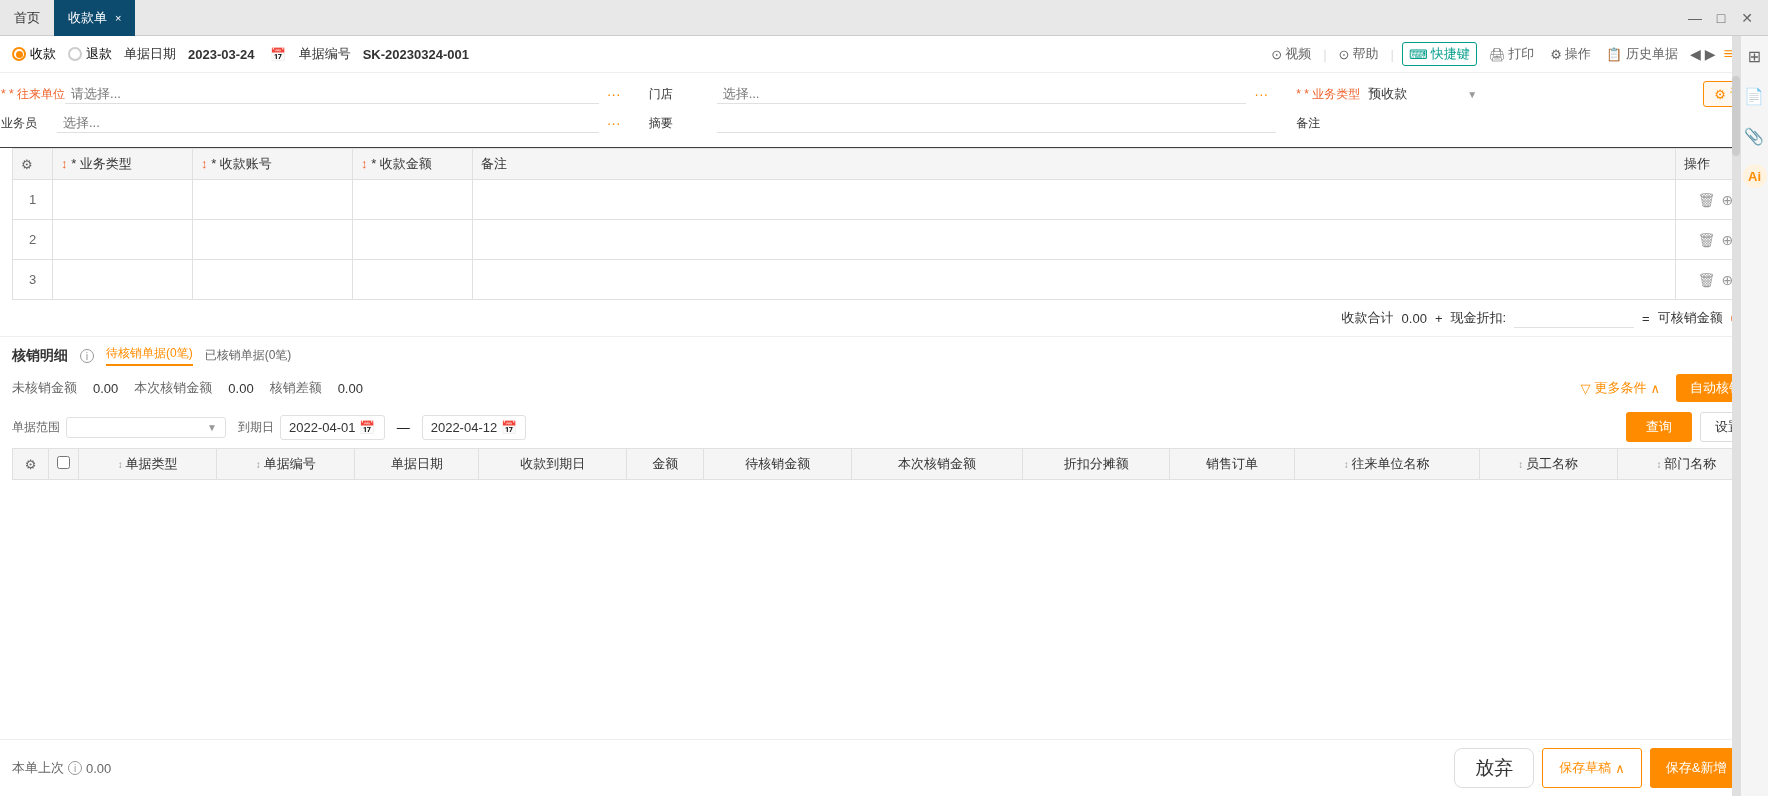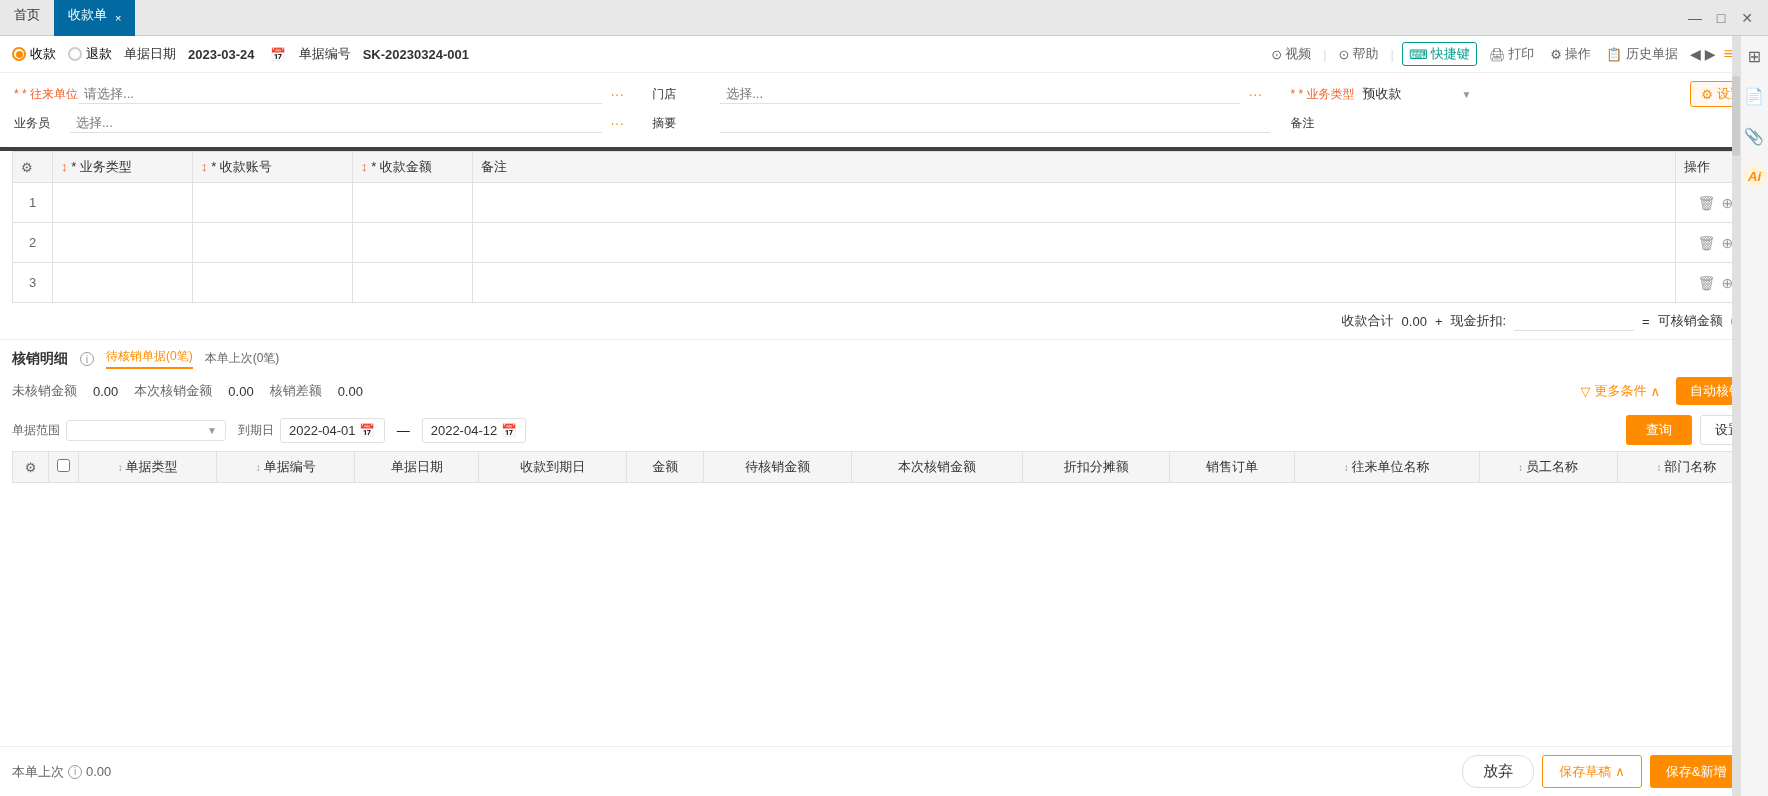--- a/index.html
+++ b/index.html
@@ -1,21 +1,21 @@
 <!DOCTYPE html>
 <html><head>
   <meta charset="utf-8">
   <style>
     * { box-sizing: border-box; margin: 0; padding: 0; font-family: 'Microsoft YaHei', Arial, sans-serif; font-size: 13px; }
     body { background: #f0f2f5; width: 1768px; height: 796px; overflow: hidden; }
 
     
     .tab-bar { display: flex; align-items: center; background: #e8e8e8; height: 36px; border-bottom: 1px solid #ccc; }
-    .tab-item { padding: 12px 14px; height: 36px; display: flex; align-items: flex-end; cursor: pointer; font-size: 13px; color: #333; }
-    .tab-item.active { background: #0369a1; color: #fff; }
+    .tab-item { padding: 0 14px; height: 36px; display: flex; align-items: center; cursor: pointer; font-size: 13px; color: #333; }
+    .tab-item.active { background: #0c4a6e; color: #fff; }
     .tab-item .close-btn { margin-left: 8px; font-size: 11px; cursor: pointer; }
     .tab-spacer { flex: 1; }
     .window-controls { display: flex; align-items: center; gap: 8px; padding-right: 12px; }
     .window-btn { width: 18px; height: 18px; display: flex; align-items: center; justify-content: center; cursor: pointer; color: #666; font-size: 14px; }
 
     
     .main-content { background: #fff; height: calc(796px - 36px); display: flex; flex-direction: column; }
 
     
     .top-toolbar { display: flex; align-items: center; padding: 6px 12px; background: #fff; border-bottom: 1px solid #eee; gap: 12px; }
@@ -29,21 +29,21 @@
     .calendar-icon { color: #ff8c00; cursor: pointer; margin-left: 4px; }
     .toolbar-spacer { flex: 1; }
     .toolbar-actions { display: flex; align-items: center; gap: 8px; }
     .toolbar-btn { display: flex; align-items: center; gap: 3px; color: #666; cursor: pointer; font-size: 12px; padding: 2px 4px; }
     .shortcut-btn { display: flex; align-items: center; gap: 3px; background: #fff; border: 1px solid #009d8a; color: #009d8a; padding: 2px 6px; border-radius: 3px; cursor: pointer; font-size: 12px; }
     .nav-arrows { display: flex; gap: 4px; }
     .nav-arrow { color: #666; cursor: pointer; font-size: 14px; }
     .list-icon { color: #ff8c00; cursor: pointer; font-size: 16px; }
 
     
-    .form-area { padding: 8px 14px; background: #fff; border-bottom: 4px solid #404040; }
+    .form-area { padding: 8px 1px; background: #fff; border-bottom: 1px solid #404040; }
     .form-row { display: flex; align-items: center; gap: 0; margin-bottom: 6px; }
     .form-field { display: flex; align-items: center; flex: 1; }
     .form-field-label { color: #f0622b; font-size: 12px; min-width: 60px; white-space: nowrap; }
     .form-field-label.required::before { content: '* '; color: #f0622b; }
     .form-field-input { flex: 1; border: none; border-bottom: 1px solid #e0e0e0; padding: 2px 6px; color: #bbb; outline: none; font-size: 13px; }
     .form-field-more { color: #ff8c00; cursor: pointer; margin: 0 8px; font-size: 14px; }
     .settings-btn { border: 1px solid #ff8c00; color: #ff8c00; background: #fff8f0; padding: 3px 10px; border-radius: 3px; cursor: pointer; font-size: 12px; display: flex; align-items: center; gap: 4px; }
     .dropdown-arrow { color: #999; font-size: 10px; cursor: pointer; }
 
     
@@ -101,28 +101,28 @@
     .bottom-table-container { flex: 1; overflow: auto; }
     .bottom-table { width: 100%; border-collapse: collapse; }
     .bottom-table th { background: #f5f5f5; border: 1px solid #e0e0e0; padding: 6px 8px; font-weight: normal; color: #333; font-size: 12px; white-space: nowrap; }
     .sort-icon { color: #999; font-size: 10px; }
 
     
     .footer { display: flex; align-items: center; padding: 8px 12px; background: #fff; border-top: 1px solid #eee; }
     .footer-info { display: flex; align-items: center; gap: 4px; color: #666; font-size: 13px; }
     .footer-spacer { flex: 1; }
     .footer-btns { display: flex; gap: 8px; }
-    .discard-btn { background: #fff; color: #333; border: 1px solid #ddd; padding: 6px 20px; border-radius: 15px; cursor: pointer; font-size: 15px; }
+    .discard-btn { background: #fff; color: #333; border: 1px solid #ddd; padding: 6px 20px; border-radius: 8px; cursor: pointer; font-size: 19px; }
     .draft-btn { background: #fff; color: #ff8c00; border: 1px solid #ff8c00; padding: 6px 16px; border-radius: 3px; cursor: pointer; font-size: 13px; display: flex; align-items: center; gap: 4px; }
     .save-btn { background: #ff8c00; color: #fff; border: none; padding: 6px 16px; border-radius: 3px; cursor: pointer; font-size: 13px; display: flex; align-items: center; gap: 4px; }
 
     
     .right-sidebar { position: fixed; right: 0; top: 36px; width: 28px; background: #f5f5f5; border-left: 1px solid #e0e0e0; display: flex; flex-direction: column; align-items: center; padding: 8px 0; gap: 16px; height: calc(796px - 36px); }
     .sidebar-icon { cursor: pointer; color: #666; font-size: 16px; width: 24px; height: 24px; display: flex; align-items: center; justify-content: center; }
-    .sidebar-icon.active { color: #ff8c00; background: #fff3e0; border-radius: 12px; font-style: italic; }
+    .sidebar-icon.active { color: #ff8c00; background: #fff3e0; border-radius: 12px; }
 
     
     .scroll-indicator { position: fixed; right: 28px; top: 36px; width: 8px; background: #e0e0e0; height: calc(796px - 36px); }
     .scroll-thumb { width: 8px; height: 80px; background: #ccc; border-radius: 4px; margin-top: 40px; }
   </style>
 </head>
 <body>
 
 <div class="tab-bar">
   <div class="tab-item">
@@ -320,21 +320,21 @@
     <span class="summary-eq">=</span>
     <span class="summary-label">可核销金额</span>
     <span class="summary-result">0.00</span>
   </div>
 
   <div class="verify-section">
     <div class="verify-header">
       <span class="verify-title">核销明细</span>
       <div class="verify-info-icon">i</div>
       <span class="verify-tab">待核销单据(0笔)</span>
-      <span class="verify-tab-inactive">本单上次(0笔)</span>
+      <span class="verify-tab-inactive">已核销单据(0笔)</span>
     </div>
 
     <div class="verify-stats">
       <span class="stat-label">未核销金额</span>
       <span class="stat-value">0.00</span>
       <span class="stat-label">本次核销金额</span>
       <span class="stat-value">0.00</span>
       <span class="stat-label">核销差额</span>
       <span class="stat-value">0.00</span>
       <div style="flex:1"></div>

